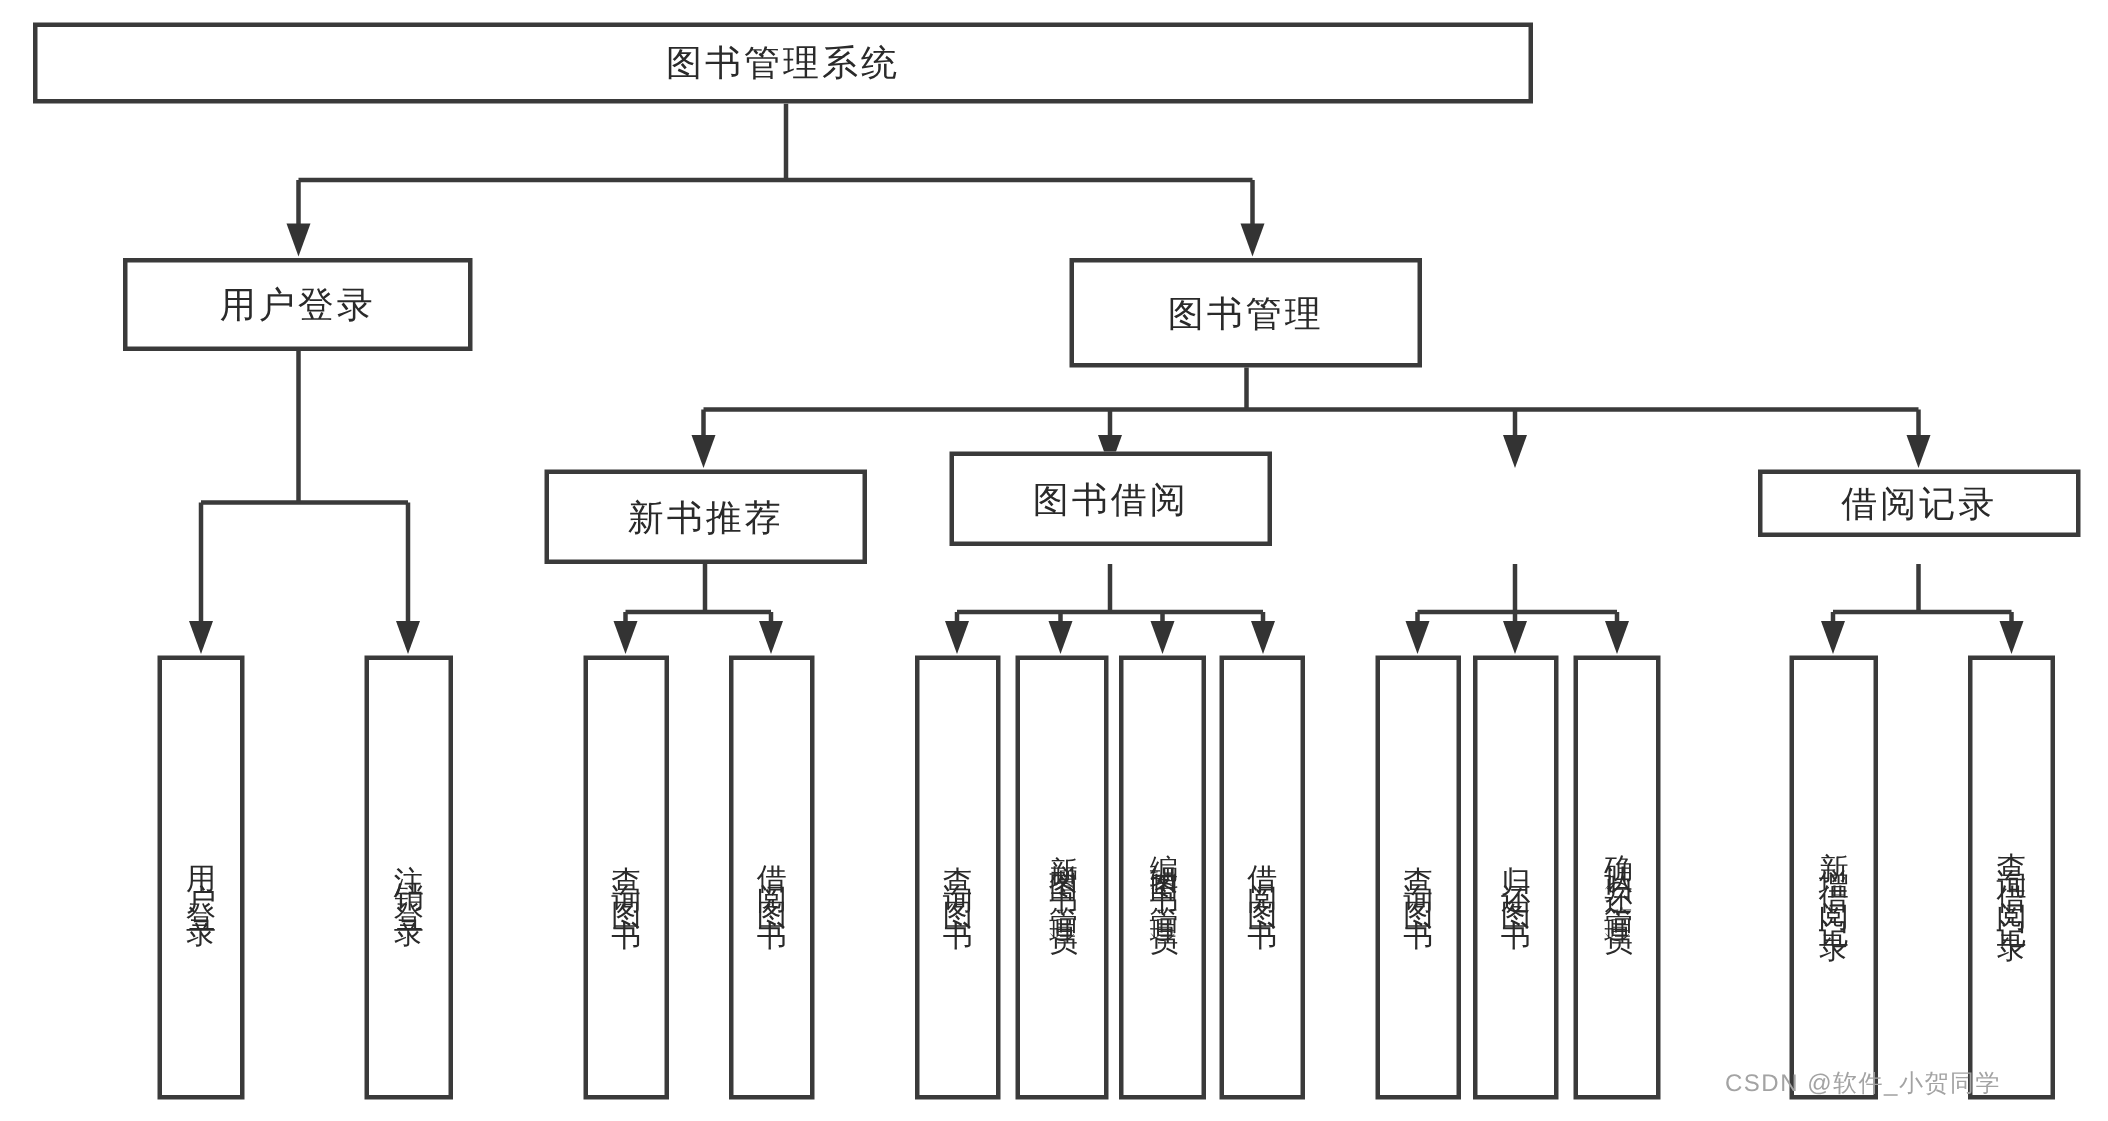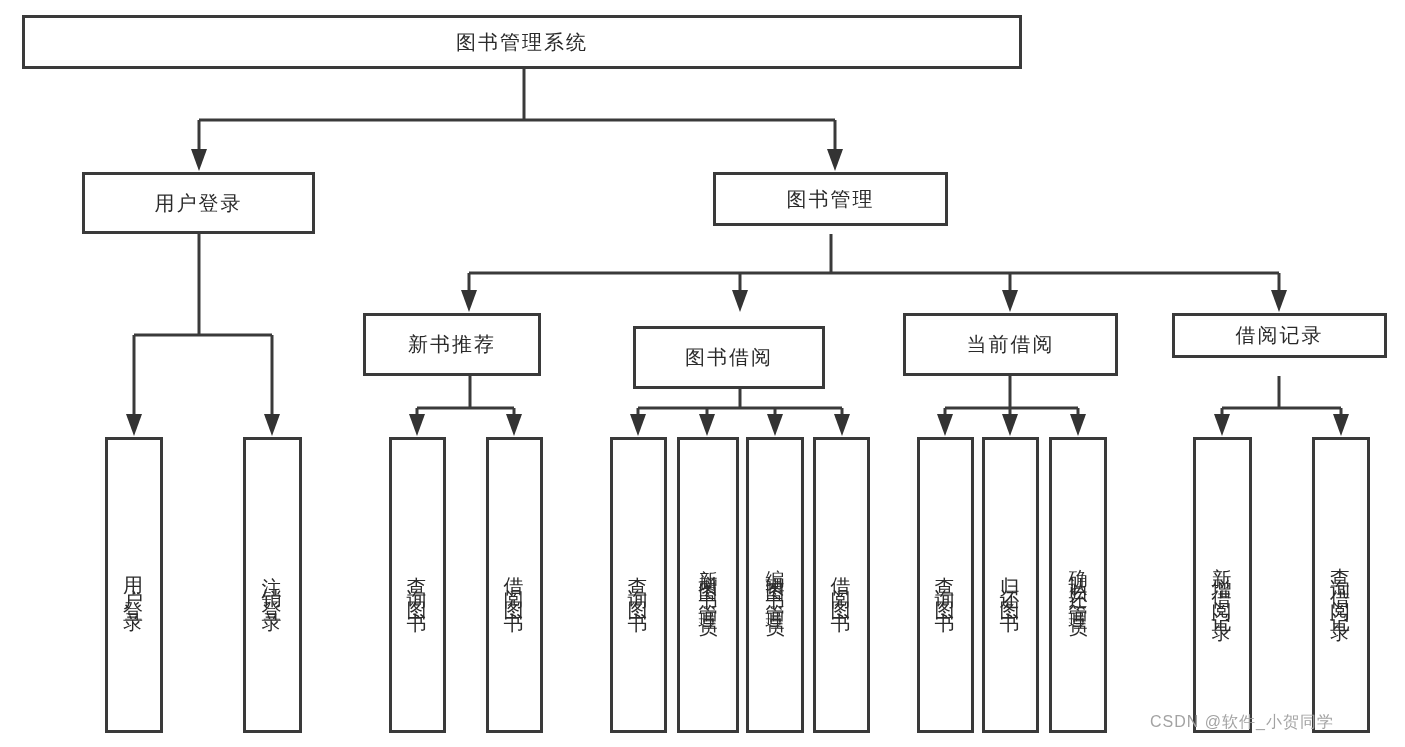--- a/index.html
+++ b/index.html
@@ -18,21 +18,21 @@
   }
   .box {
     position: absolute;
     box-sizing: border-box;
     border: 3px solid #3a3a3a;
     background: #ffffff;
     display: flex;
     align-items: center;
     justify-content: center;
     color: #2a2a2a;
-    font-size: 20px;
+    font-size: 24px;
     letter-spacing: 2px;
     z-index: 2;
     white-space: nowrap;
   }
   .leaf {
     writing-mode: vertical-rl;
     text-orientation: mixed;
     letter-spacing: 12px;
     white-space: normal;
     font-size: 20px;
@@ -116,25 +116,24 @@
       <polygon points="1002,414 1018,414 1010,436"></polygon>
       <polygon points="1070,414 1086,414 1078,436"></polygon>
       <polygon points="1214,414 1230,414 1222,436"></polygon>
       <polygon points="1333,414 1349,414 1341,436"></polygon>
     </g>
   </svg>
 
   <div class="box" style="left:22px; top:15px; width:1000px; height:54px;">图书管理系统</div>
 
   <div class="box" style="left:82px; top:172px; width:233px; height:62px;">用户登录</div>
-  <div class="box" style="left:713px; top:172px; width:235px; height:54px;">图书管理</div>
+  <div class="box" style="left:713px; top:172px; width:235px; height:73px;">图书管理</div>
 
-  <div class="box" style="left:363px; top:313px; width:178px; height:63px;">新书推荐</div>
-  <div class="box" style="left:633px; top:326px; width:192px; height:63px;">图书借阅</div>
-  <div class="box" style="left:903px; top:313px; width:215px; height:63px;">当前借阅</div>
+  <div class="box" style="left:363px; top:313px; width:215px; height:63px;">新书推荐</div>
+  <div class="box" style="left:633px; top:301px; width:215px; height:63px;">图书借阅</div>
   <div class="box" style="left:1172px; top:313px; width:215px; height:45px;">借阅记录</div>
 
   <div class="box leaf" style="left:105px; top:437px; width:58px; height:296px;">用户登录</div>
   <div class="box leaf" style="left:243px; top:437px; width:59px; height:296px;">注销登录</div>
 
   <div class="box leaf" style="left:389px; top:437px; width:57px; height:296px;">查询图书</div>
   <div class="box leaf" style="left:486px; top:437px; width:57px; height:296px;">借阅图书</div>
 
   <div class="box leaf" style="left:610px; top:437px; width:57px; height:296px;">查询图书</div>
   <div class="box leaf long" style="left:677px; top:437px; width:62px; height:296px;">新增图书（管理员）</div>

